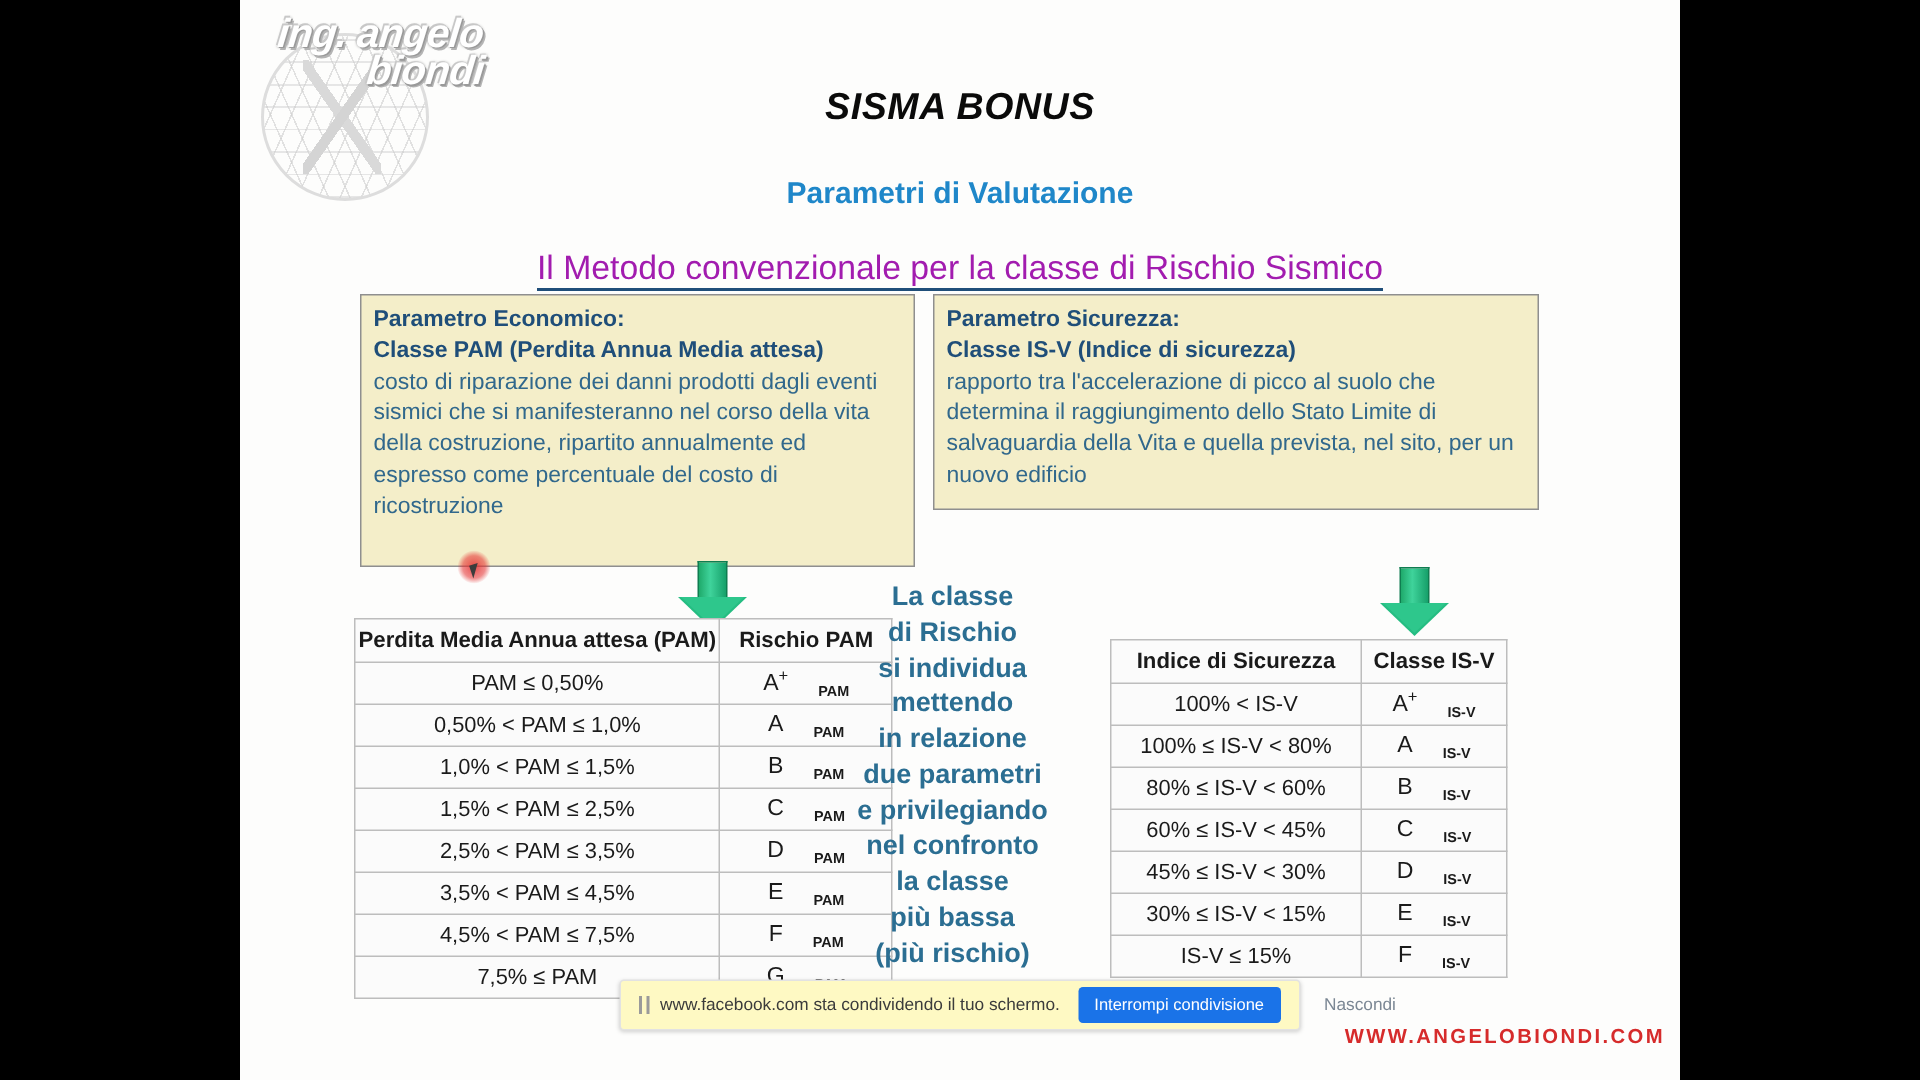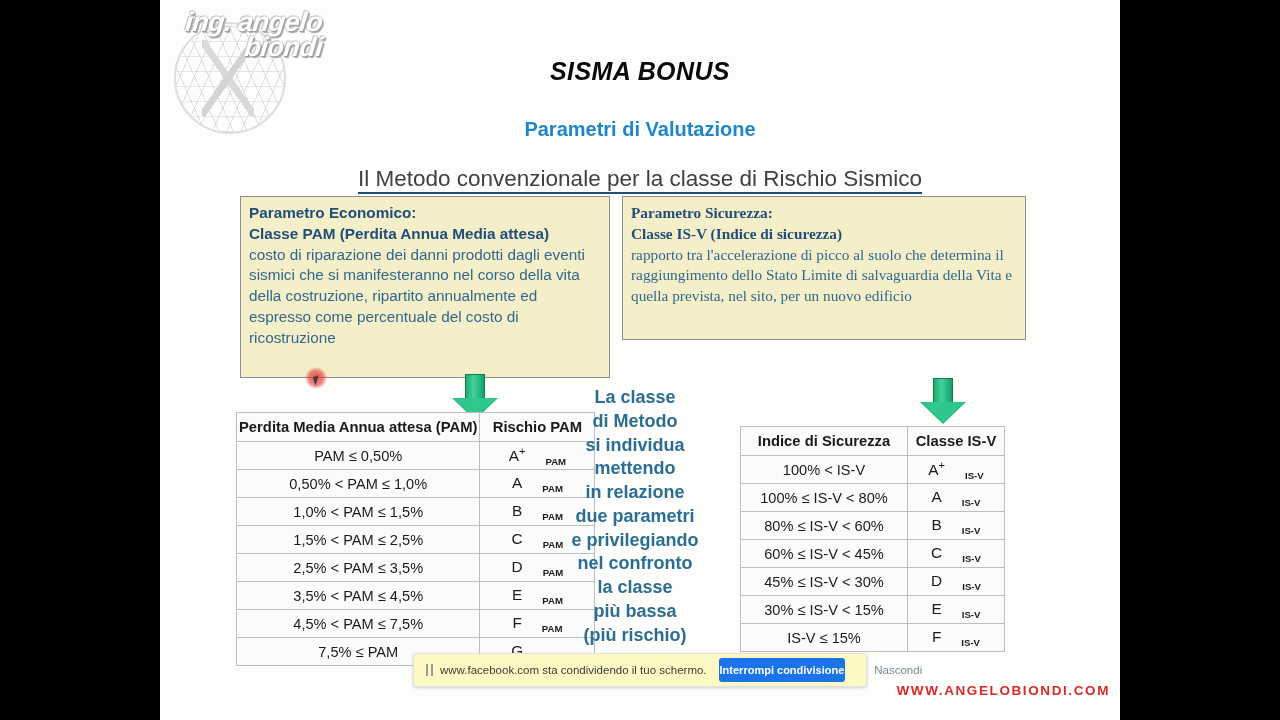--- a/index.html
+++ b/index.html
@@ -80,41 +80,41 @@
     left: 0; top: 118px; width: 960px;
     text-align: center;
     font-size: 20px; font-weight: bold;
     color: #1f87c9;
   }
   #sectionline {
     position: absolute;
     left: 0; top: 166px; width: 960px;
     text-align: center;
     font-size: 22.5px;
-    color: #404040;
+    color: #a21caf;
   }
   #sectionline span {
     border-bottom: 2px solid #1f4e79;
     padding-bottom: 1px;
   }
 
   
   .pbox {
     position: absolute;
     background: #f4eec9;
     border: 1.5px solid #8f8f8f;
     box-sizing: border-box;
     padding: 6px 8px 8px 8px;
     color: #31688c;
     font-size: 15.3px;
     line-height: 1.36;
   }
   .pbox b { color: #1f4e79; font-weight: bold; }
   #pbox-left  { left: 80px;  top: 196px; width: 370px; height: 182px; }
-  #pbox-right { left: 462px; top: 196px; width: 404px; height: 144px; font-family: Liberation Serif, serif; }
+  #pbox-right { left: 462px; top: 196px; width: 404px; height: 144px; }
 
   
   .arrow {
     position: absolute;
     width: 46px; height: 46px;
   }
   .arrow .shaft {
     position: absolute; left: 13px; top: 0;
     width: 20px; height: 25px;
     background: linear-gradient(to right, #1faa6b 0%, #3fd39b 42%, #16a06a 100%);
@@ -241,24 +241,24 @@
     font-size: 11.5px;
     color: #3b3b3b;
     white-space: nowrap;
     flex: none;
   }
   #sharebar .stop-btn {
     margin-left: 12px;
     background: #1a73e8;
     color: #fff;
     font-size: 11px;
-    font-weight: bold;
+    font-weight: normal;
     border: none;
     border-radius: 3px;
-    padding: 6px 1px;
+    padding: 6px 11px;
     cursor: pointer;
     white-space: nowrap;
     font-family: "Liberation Sans", sans-serif;
   }
   #sharebar .hide-link {
     margin-left: 29px;
     font-size: 11.5px;
     color: #7b8794;
     cursor: pointer;
     white-space: nowrap;
@@ -385,21 +385,21 @@
           </tr>
           <tr>
             <td class="range">IS-V ≤  15%</td>
             <td class="cls-col">F<sub>IS-V</sub></td>
           </tr>
         </tbody>
     </table>
 
     <div id="centertext">
         <div>La classe</div>
-        <div>di Metodo</div>
+        <div>di Rischio</div>
         <div>si individua</div>
         <div>mettendo</div>
         <div>in relazione</div>
         <div>due parametri</div>
         <div>e privilegiando</div>
         <div>nel confronto</div>
         <div>la classe</div>
         <div>più bassa</div>
         <div>(più rischio)</div>
       </div>

